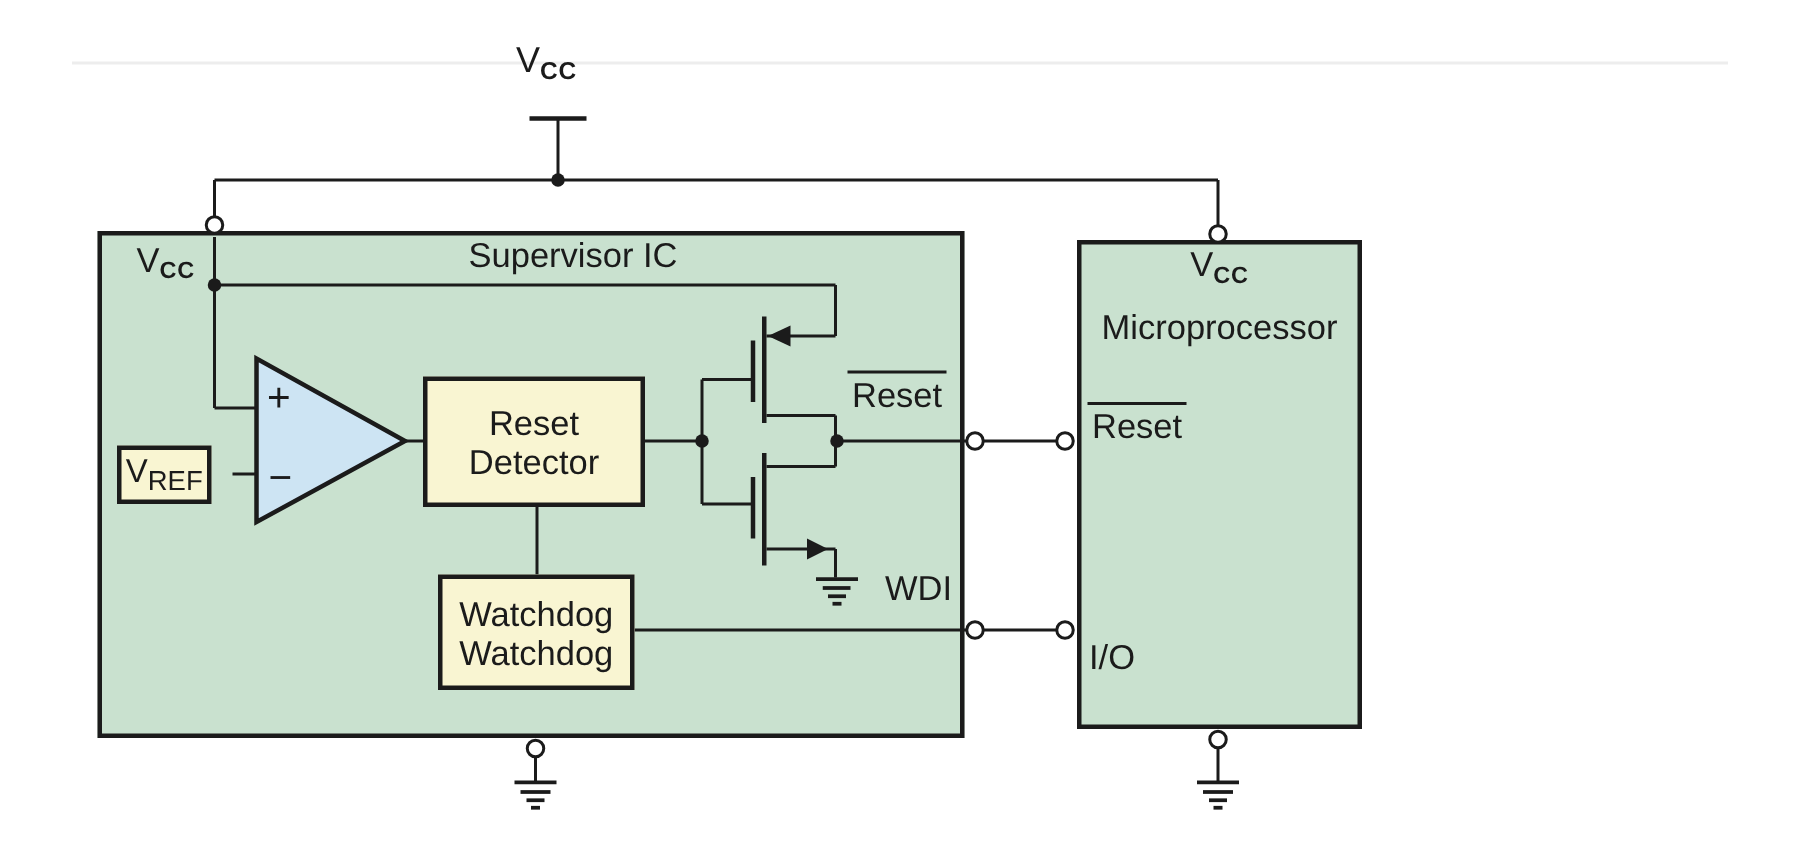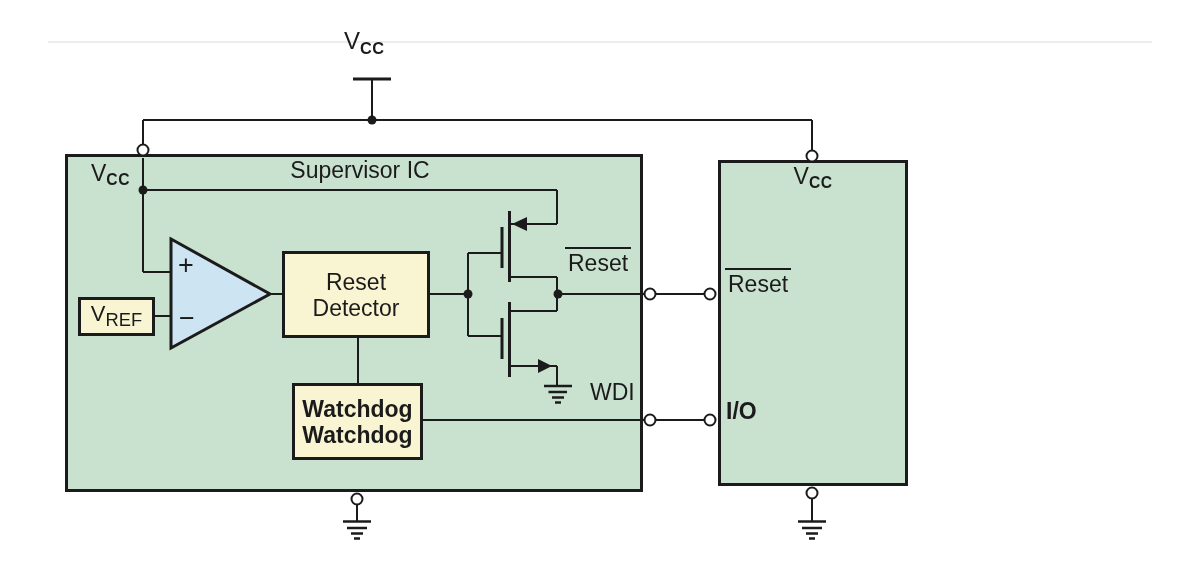--- a/index.html
+++ b/index.html
@@ -133,51 +133,52 @@
         <circle cx="650" cy="294" r="5.5"></circle>
         <circle cx="710" cy="294" r="5.5"></circle>
         <circle cx="650" cy="420" r="5.5"></circle>
         <circle cx="710" cy="420" r="5.5"></circle>
         <circle cx="357" cy="499" r="5.5"></circle>
         <circle cx="812" cy="493" r="5.5"></circle>
       </g>
     </g>
   </svg>
 
-  <div class="box cream vrefbox" style="left:78px;top:297px;width:77px;height:39px;">
+  <div class="box cream vrefbox" style="left:78px;top:297px;width:63px;height:39px;">
     <span><span>V</span><sub>REF</sub></span>
   </div>
   <div class="box cream twoline" style="left:282px;top:251px;width:148px;height:87px;">
     <span>Reset</span>
     <span>Detector</span>
   </div>
-  <div class="box cream twoline" style="left:292px;top:383px;width:131px;height:77px;font-weight:bold;">
+  <div class="box cream twoline" style="left:292px;top:383px;width:131px;height:77px;">
     <span>Watchdog</span>
     <span>Watchdog</span>
   </div>
 
   <div class="lbl" style="left:344px;top:28px;font-size:24px;">
     <span>V</span><sub>CC</sub>
   </div>
 
-  <div class="lbl center" style="left:50px;top:158px;width:620px;">Supervisor IC</div>
+  <div class="lbl center" style="left:72px;top:158px;width:620px;">Supervisor IC</div>
 
   <div class="lbl" style="left:91px;top:161px;">
     <span>V</span><sub>CC</sub>
   </div>
 
   <div class="sign" style="left:178px;top:250px;">+</div>
   <div class="sign" style="left:179px;top:303px;">−</div>
 
   <div class="lbl" style="left:568px;top:247px;">
     <span class="overline-span">Reset</span>
   </div>
   <div class="lbl" style="left:590px;top:380px;">WDI</div>
 
   <div class="lbl center" style="left:718px;top:164px;width:190px;">
     <span>V</span><sub>CC</sub>
   </div>
+  <div class="lbl center" style="left:718px;top:206px;width:190px;">Microprocessor</div>
   <div class="lbl" style="left:728px;top:268px;">
     <span class="overline-span">Reset</span>
   </div>
-  <div class="lbl" style="left:726px;top:399px;font-weight:bold;">I/O</div>
+  <div class="lbl" style="left:726px;top:426px;">I/O</div>
 
 </div>
 
 </body></html>

